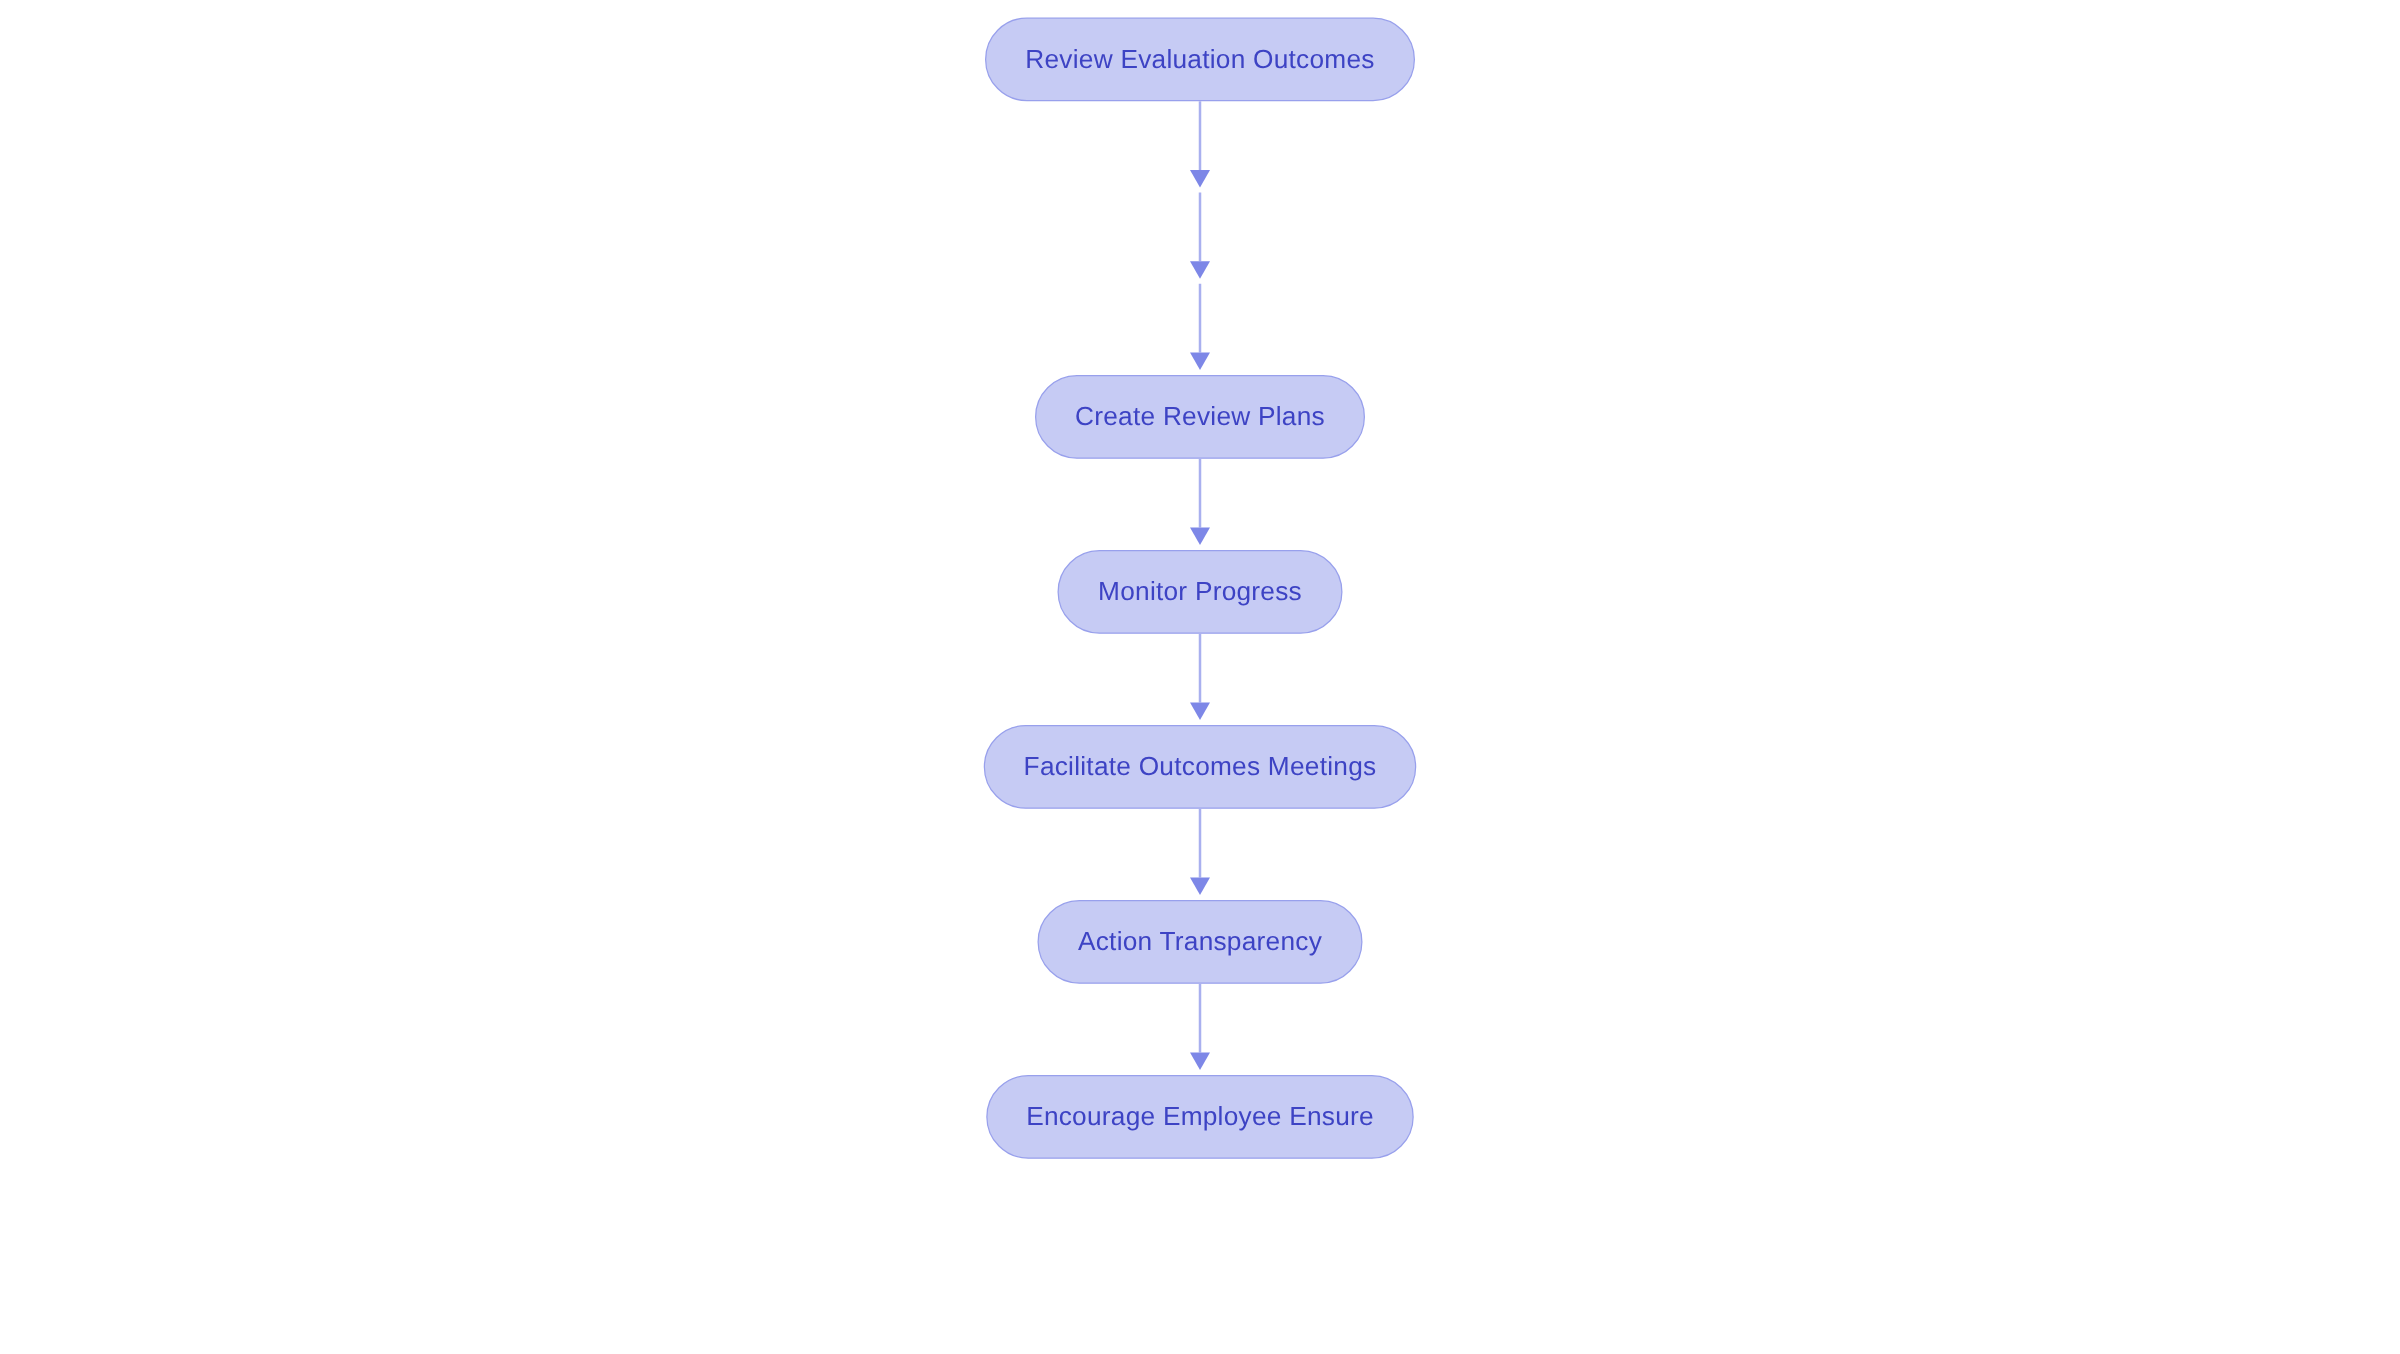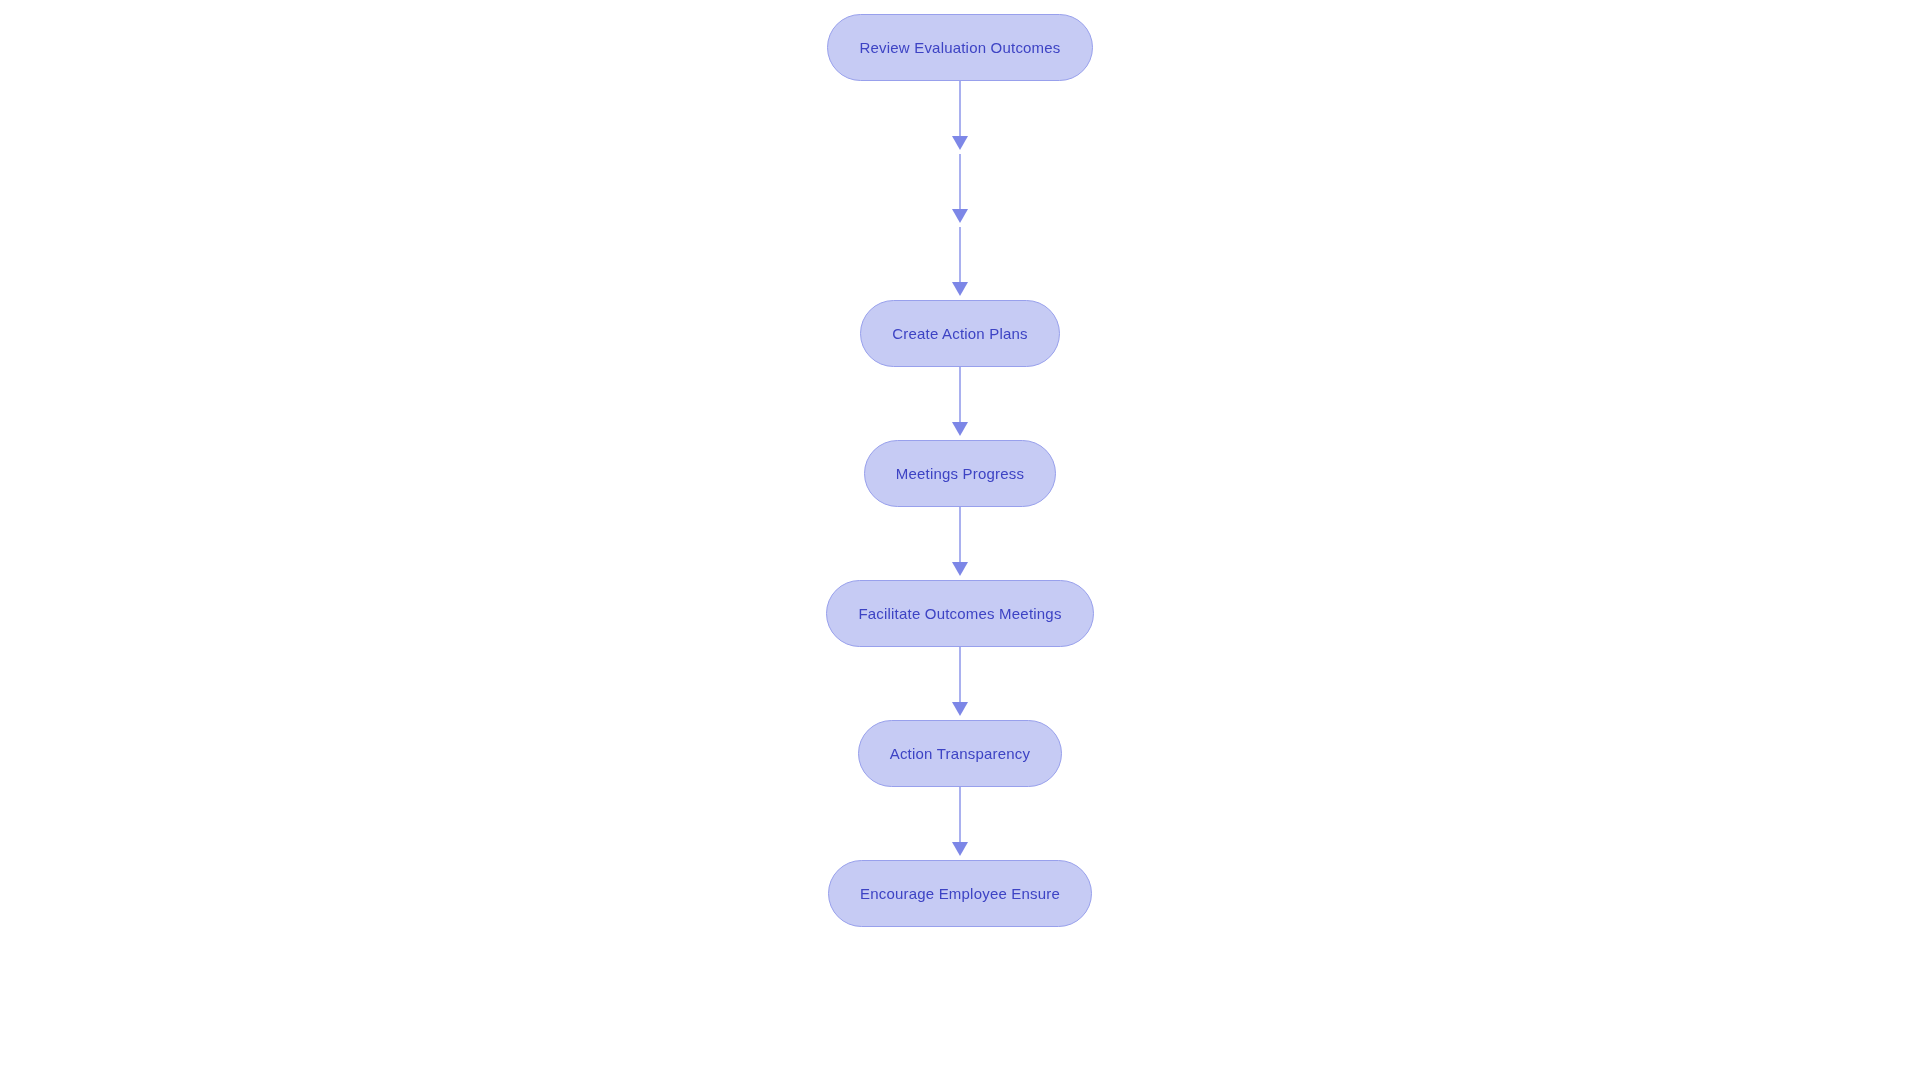--- a/index.html
+++ b/index.html
@@ -21,21 +21,21 @@
     overflow: hidden;
   }
   .node {
     height: 67px;
     box-sizing: border-box;
     border-radius: 34px;
     display: flex;
     align-items: center;
     justify-content: center;
     padding: 0 31px;
-    font-size: 15px;
+    font-size: 21px;
     letter-spacing: 0.2px;
     white-space: nowrap;
     background: var(--node-fill, #c6cbf4);
     border: 1.5px solid var(--node-border, #98a0ec);
     color: var(--node-text, #3d43c4);
     flex: 0 0 auto;
   }
   .arrow {
     height: 73px;
     display: flex;
@@ -73,28 +73,28 @@
     <div class="line"></div>
     <div class="head"></div>
   </div>
 
 
   <div class="arrow">
     <div class="line"></div>
     <div class="head"></div>
   </div>
 
-  <div class="node">Create Action Plans</div>
+  <div class="node">Create Review Plans</div>
 
   <div class="arrow">
     <div class="line"></div>
     <div class="head"></div>
   </div>
 
-  <div class="node">Meetings Progress</div>
+  <div class="node">Monitor Progress</div>
 
   <div class="arrow">
     <div class="line"></div>
     <div class="head"></div>
   </div>
 
   <div class="node">Facilitate Outcomes Meetings</div>
 
   <div class="arrow">
     <div class="line"></div>

